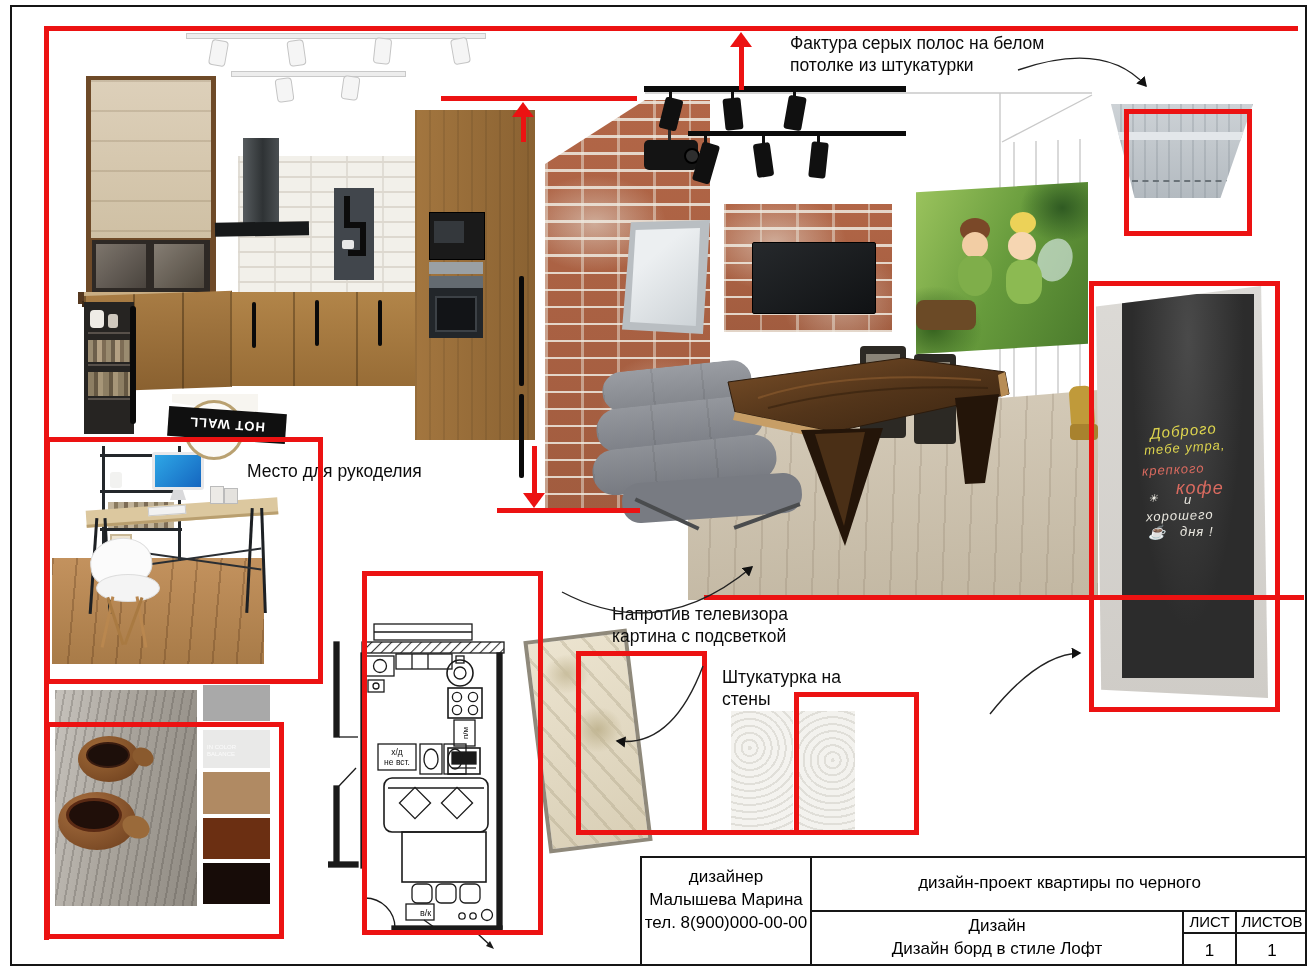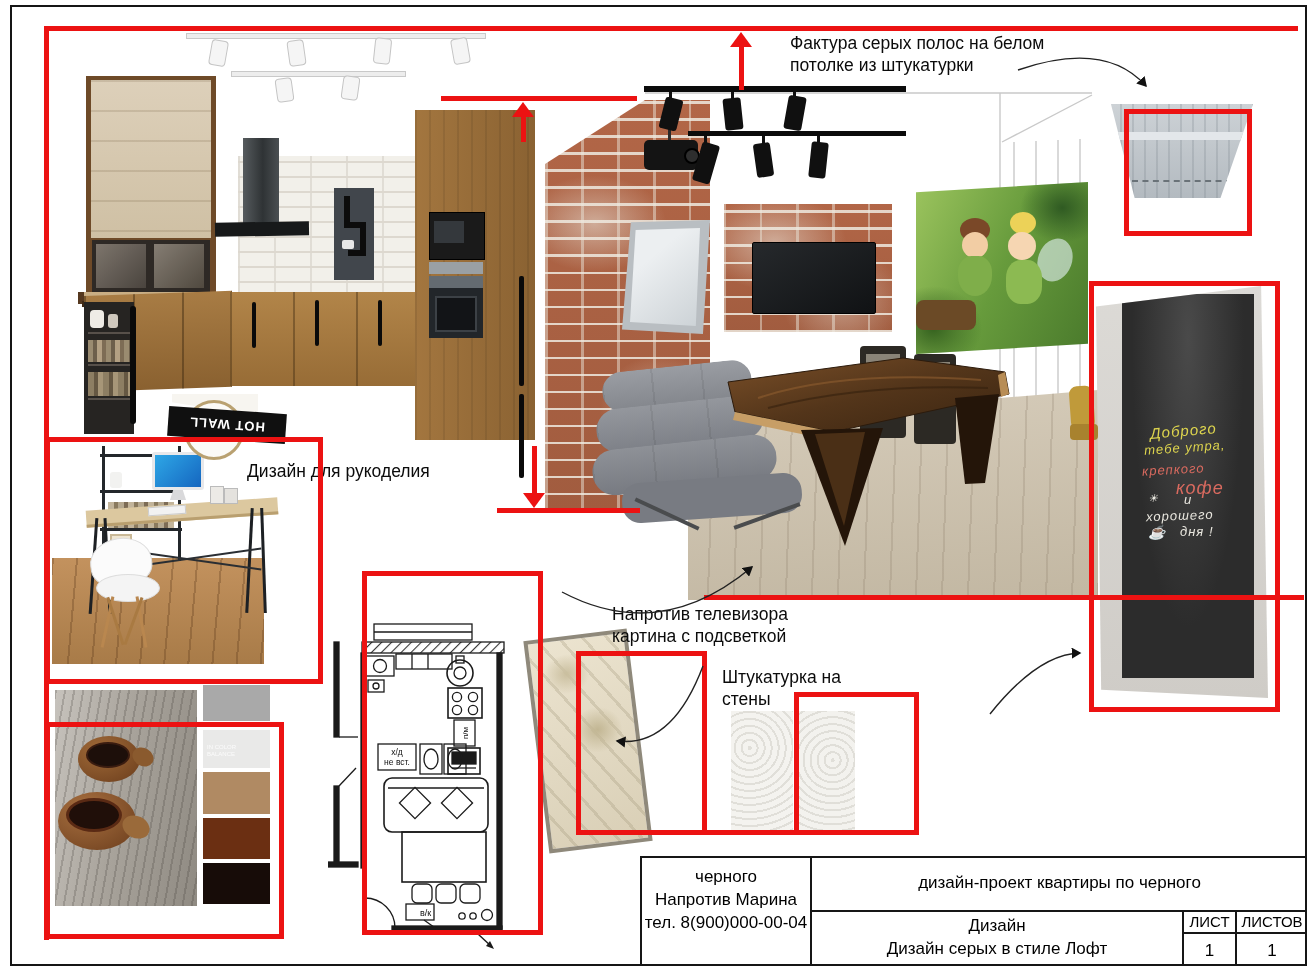--- a/index.html
+++ b/index.html
@@ -352,21 +352,21 @@
               border:4px solid #8f897b;box-sizing:border-box;
               background:repeating-linear-gradient(55deg, rgba(150,140,110,.25) 0 3px, transparent 3px 18px),linear-gradient(160deg,#ece4d0,#d9cfb6);">
     <div class="abs" style="left:12px;top:14px;width:46px;height:40px;background:radial-gradient(#cabf9f,transparent 70%);border-radius:50%;"></div>
     <div class="abs" style="left:34px;top:70px;width:50px;height:46px;background:radial-gradient(#c2b693,transparent 70%);border-radius:50%;"></div>
   </div>
 
   <div class="abs" style="left:731px;top:711px;width:62px;height:123px;z-index:3;background:repeating-radial-gradient(circle at 30% 30%, rgba(205,203,195,.5) 0 2px, transparent 2px 7px),#f4f3ef;"></div>
   <div class="abs" style="left:799px;top:711px;width:56px;height:123px;z-index:3;background:repeating-radial-gradient(circle at 60% 40%, rgba(205,203,195,.5) 0 2px, transparent 2px 7px),#f3f2ee;"></div>
 
   <div class="ann" style="left:790px;top:33px;width:300px;">Фактура серых полос на белом потолке из штукатурки</div>
-  <div class="ann" style="left:247px;top:461px;width:220px;text-align:left;">Дизайн для рукоделия</div>
+  <div class="ann" style="left:247px;top:461px;width:220px;text-align:left;">Место для рукоделия</div>
   <div class="ann" style="left:612px;top:604px;width:225px;">Напротив телевизора картина с подсветкой</div>
   <div class="ann" style="left:722px;top:667px;width:130px;">Штукатурка на стены</div>
 
   <div class="rl" style="left:46px;top:26px;width:1252px;height:5px;"></div>
   <div class="rl" style="left:44px;top:26px;width:5px;height:914px;"></div>
   <div class="triu" style="left:730px;top:32px;"></div>
   <div class="rl" style="left:739px;top:46px;width:5px;height:44px;"></div>
   <div class="rl" style="left:441px;top:96px;width:196px;height:5px;"></div>
   <div class="triu" style="left:512px;top:102px;"></div>
   <div class="rl" style="left:521px;top:116px;width:5px;height:26px;"></div>
@@ -399,27 +399,27 @@
 
   <div class="tbl" style="left:640px;top:856px;width:667px;height:2px;"></div>
   <div class="tbl" style="left:640px;top:856px;width:2px;height:110px;"></div>
   <div class="tbl" style="left:810px;top:856px;width:2px;height:110px;"></div>
   <div class="tbl" style="left:810px;top:910px;width:497px;height:2px;"></div>
   <div class="tbl" style="left:1182px;top:910px;width:2px;height:56px;"></div>
   <div class="tbl" style="left:1235px;top:910px;width:2px;height:56px;"></div>
   <div class="tbl" style="left:1182px;top:932px;width:125px;height:2px;"></div>
 
   <div class="tbt" style="left:642px;top:866px;width:168px;">
-    <div>черного</div>
-    <div>Напротив Марина</div>
-    <div>тел. 8(900)000-00-04</div>
+    <div>дизайнер</div>
+    <div>Малышева Марина</div>
+    <div>тел. 8(900)000-00-00</div>
   </div>
   <div class="tbt" style="left:812px;top:872px;width:495px;">дизайн-проект квартиры по черного</div>
   <div class="tbt" style="left:812px;top:915px;width:370px;">
     <div>Дизайн</div>
-    <div>Дизайн серых в стиле Лофт</div>
+    <div>Дизайн борд в стиле Лофт</div>
   </div>
   <div class="tbt" style="left:1184px;top:912px;width:51px;font-size:15px;">ЛИСТ</div>
   <div class="tbt" style="left:1237px;top:912px;width:70px;font-size:15px;">ЛИСТОВ</div>
   <div class="tbt" style="left:1184px;top:940px;width:51px;">1</div>
   <div class="tbt" style="left:1237px;top:940px;width:70px;">1</div>
 
 </div>
 
 </body></html>

